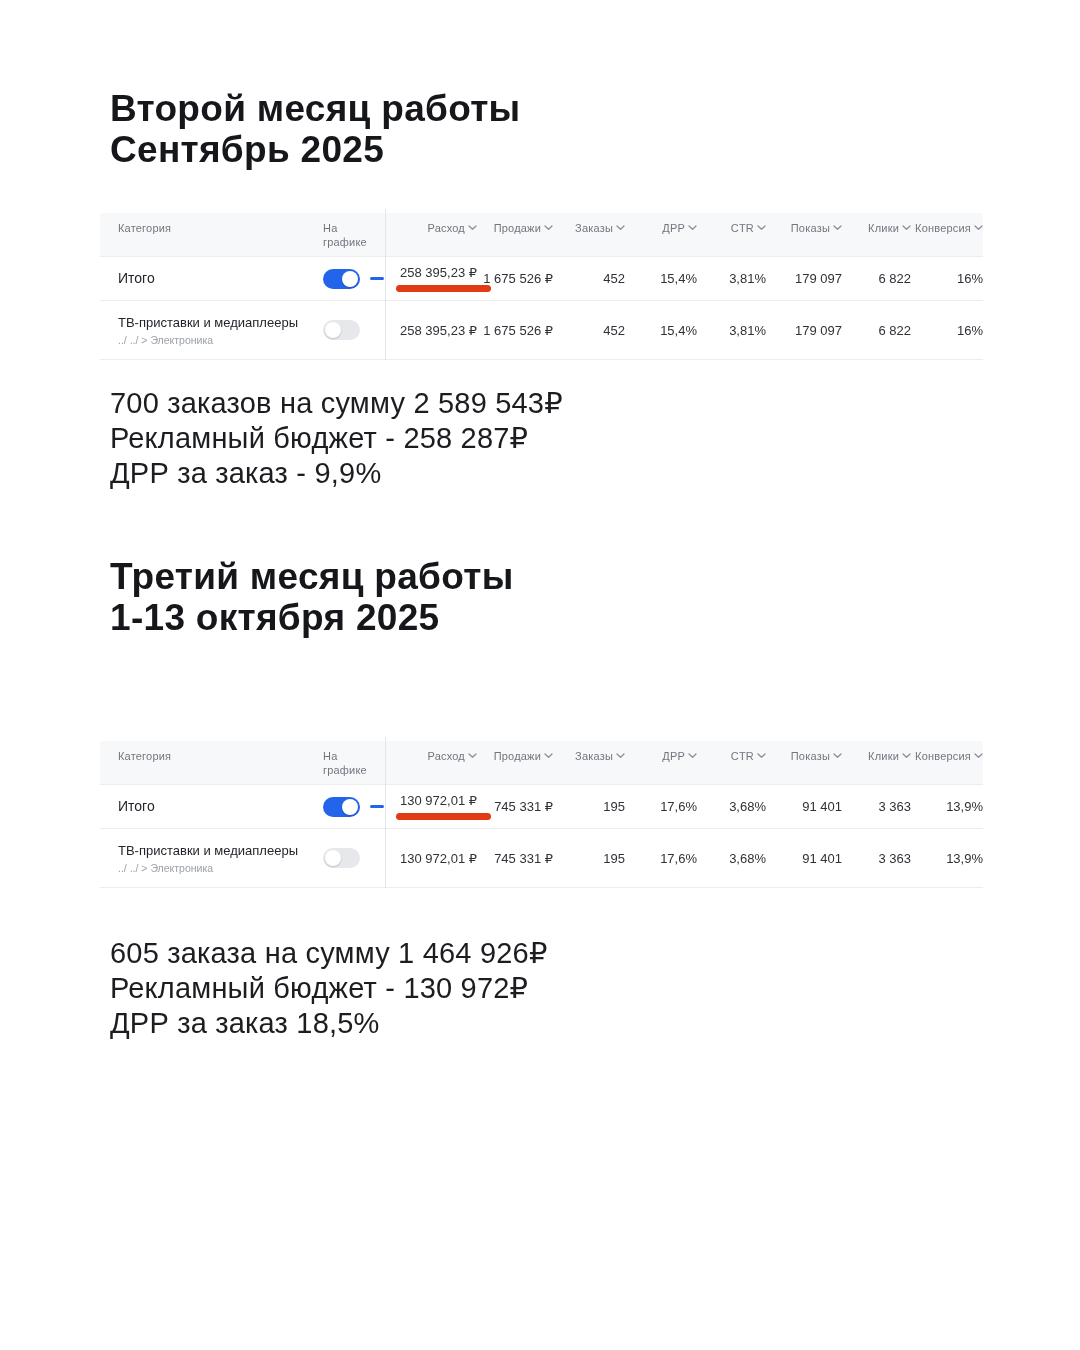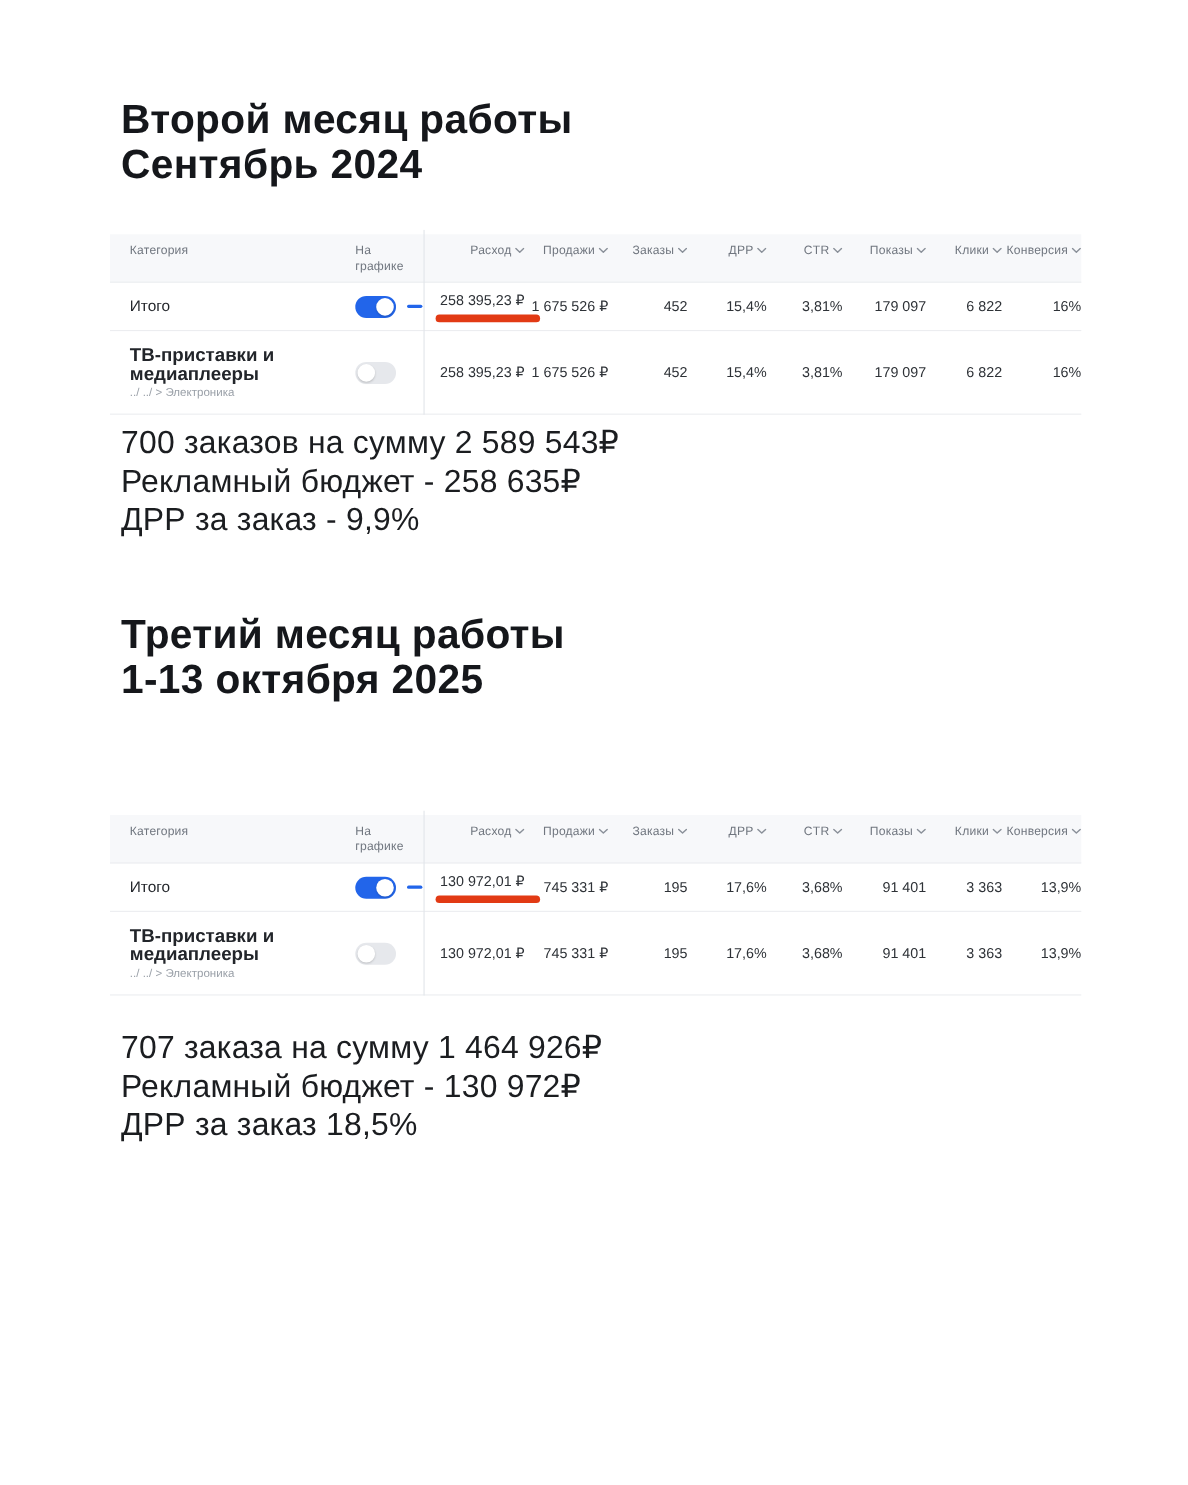--- a/index.html
+++ b/index.html
@@ -41,21 +41,21 @@
   .th{font-size:11px;line-height:14px;color:var(--th-text);letter-spacing:.2px;}
   .th-cat{padding-left:18px;}
   .th-graph{max-width:50px;}
   .th-num{justify-self:end;display:flex;align-items:center;gap:3px;white-space:nowrap;cursor:pointer;}
   .th svg{flex:0 0 auto;}
 
   .t-body-row{border-bottom:1px solid var(--line);}
   .t-body-row:last-child{border-bottom:none;}
   .cell-cat{padding:13px 8px 13px 18px;}
   .cat-name{font-size:14px;color:var(--cat-text);line-height:17px;}
-  .cat-name.small{font-size:17px;font-weight:bold;}
+  .cat-name.small{font-size:13px;}
   .cat-crumb{font-size:10.5px;color:var(--crumb-text);margin-top:3px;}
   .cell-graph{display:flex;align-items:center;gap:10px;}
   .cell-num{justify-self:end;font-size:13px;color:var(--cell-text);white-space:nowrap;}
   .num-wrap{display:flex;flex-direction:column;align-items:flex-end;}
   .red-underline{width:95px;height:7px;border-radius:4px;background:var(--red);margin-top:5px;margin-right:-14px;}
 
   .toggle{position:relative;width:37px;height:20px;border-radius:10px;cursor:pointer;flex:0 0 auto;}
   .toggle .knob{position:absolute;top:2px;width:16px;height:16px;border-radius:50%;background:#ffffff;
                 box-shadow:0 1px 2px rgba(0,0,0,.18);}
   .toggle.on{background:var(--blue);}
@@ -64,21 +64,21 @@
   .toggle.off .knob{left:2px;}
   .minus-btn{width:14px;height:3px;border-radius:2px;background:var(--blue);cursor:pointer;}
 </style>
 </head>
 <body>
 
 <div class="page">
 
   <div class="heading heading-1">
     <div>Второй месяц работы</div>
-    <div>Сентябрь 2024</div>
+    <div>Сентябрь 2025</div>
   </div>
 
   <div class="stats-table stats-table-1">
       <div class="t-inner">
         <div class="t-row t-head">
           <div class="th th-cat">Категория</div>
           <div class="th th-graph">На графике</div>
           <div class="th th-num">
             <span>Расход</span>
             <svg width="9" height="6" viewBox="0 0 9 6">
@@ -170,21 +170,21 @@
           <div class="cell-num">179 097</div>
           <div class="cell-num">6 822</div>
           <div class="cell-num">16%</div>
         </div>
         <div class="t-vline"></div>
       </div>
     </div>
 
   <div class="summary summary-1">
     <div>700 заказов на сумму 2 589 543₽</div>
-    <div>Рекламный бюджет - 258 635₽</div>
+    <div>Рекламный бюджет - 258 287₽</div>
     <div>ДРР за заказ - 9,9%</div>
   </div>
 
   <div class="heading heading-2">
     <div>Третий месяц работы</div>
     <div>1-13 октября 2025</div>
   </div>
 
   <div class="stats-table stats-table-2">
       <div class="t-inner">
@@ -281,18 +281,18 @@
           <div class="cell-num">3,68%</div>
           <div class="cell-num">91 401</div>
           <div class="cell-num">3 363</div>
           <div class="cell-num">13,9%</div>
         </div>
         <div class="t-vline"></div>
       </div>
     </div>
 
   <div class="summary summary-2">
-    <div>707 заказа на сумму 1 464 926₽</div>
+    <div>605 заказа на сумму 1 464 926₽</div>
     <div>Рекламный бюджет -  130 972₽</div>
     <div>ДРР за заказ 18,5%</div>
   </div>
 
 </div>
 
 </body></html>

